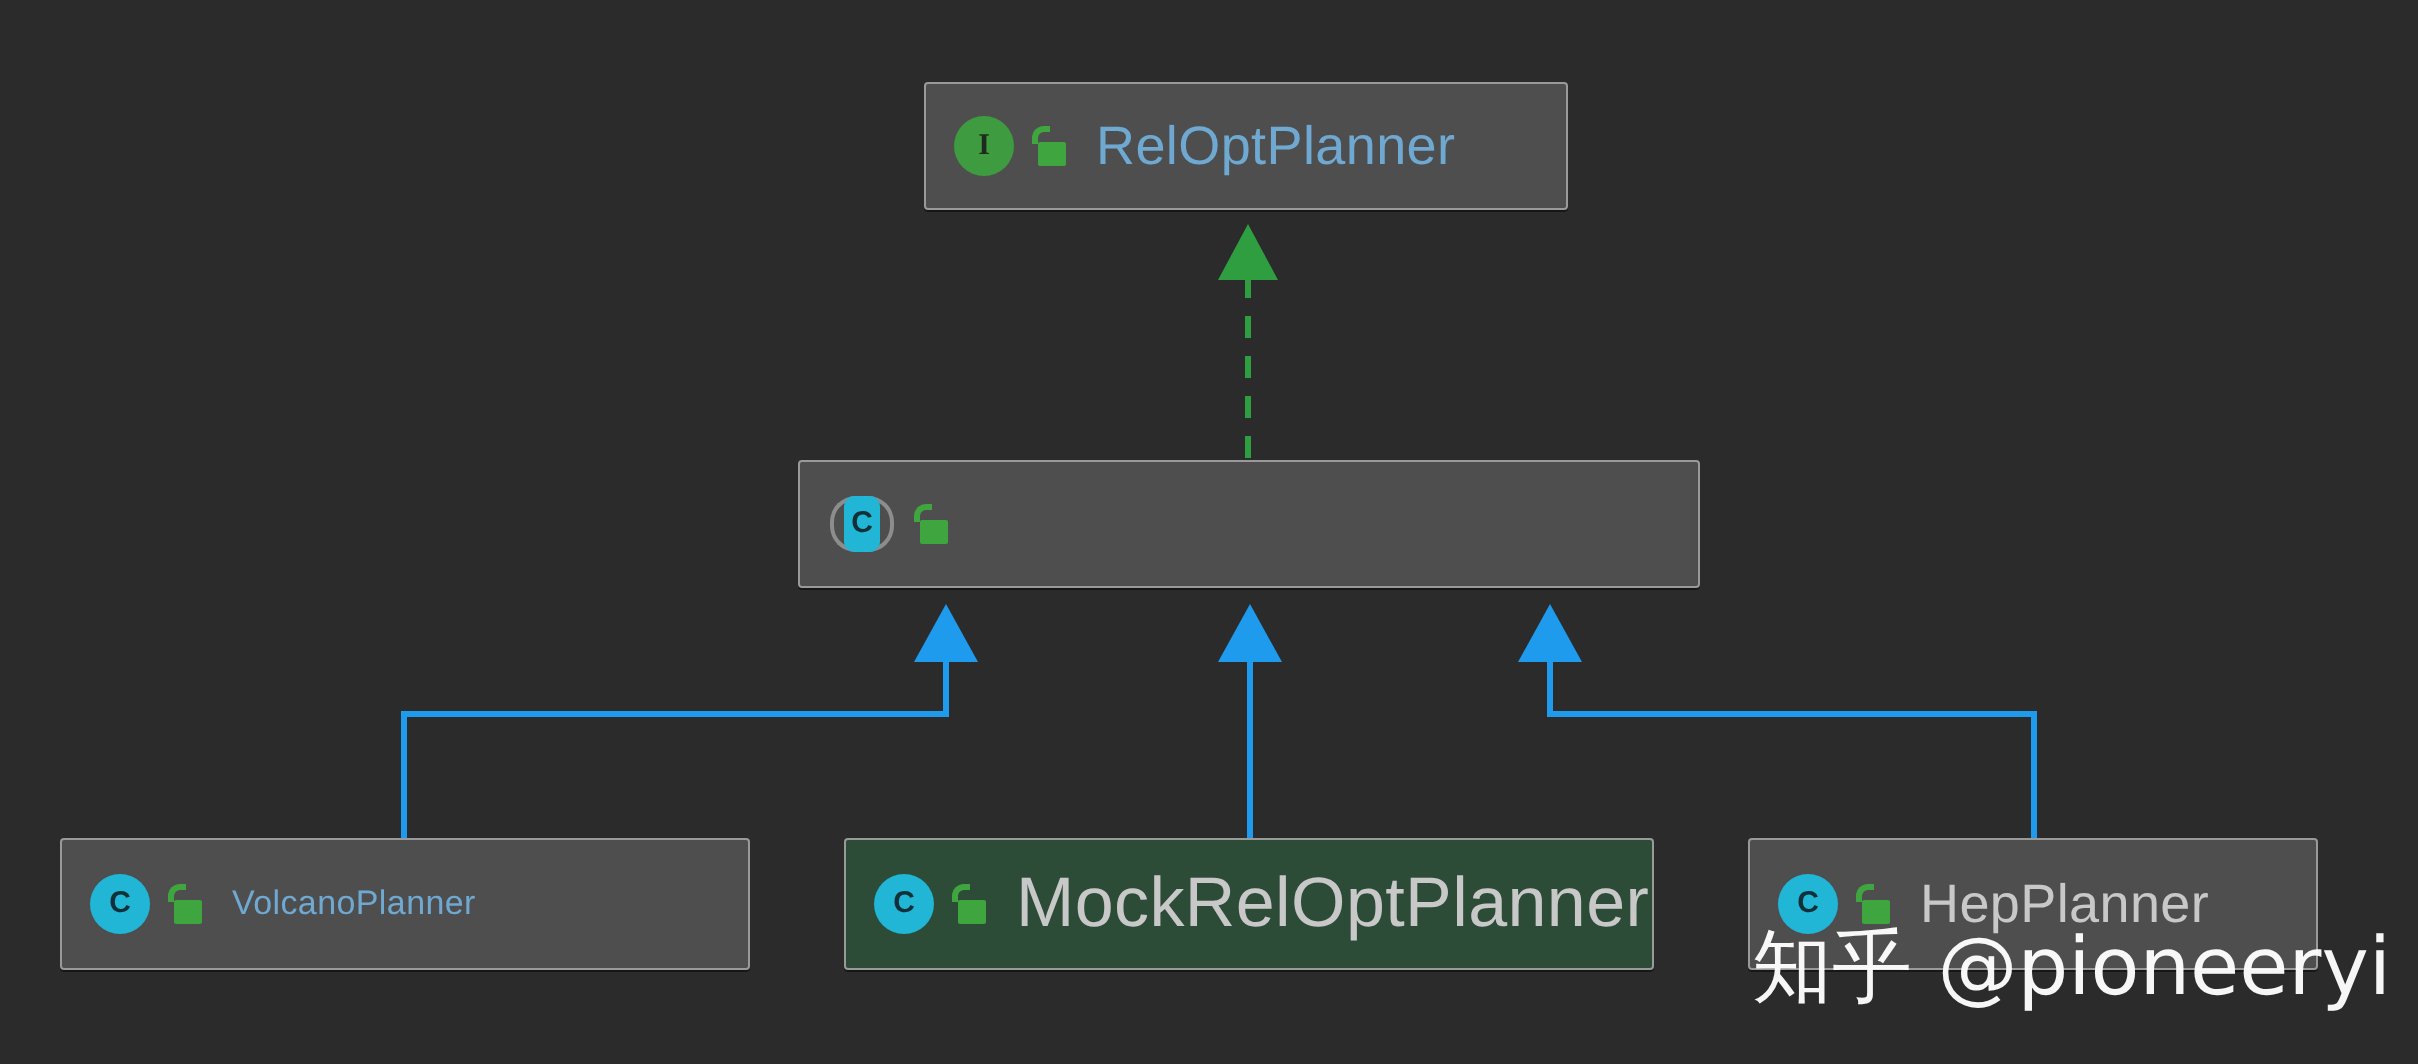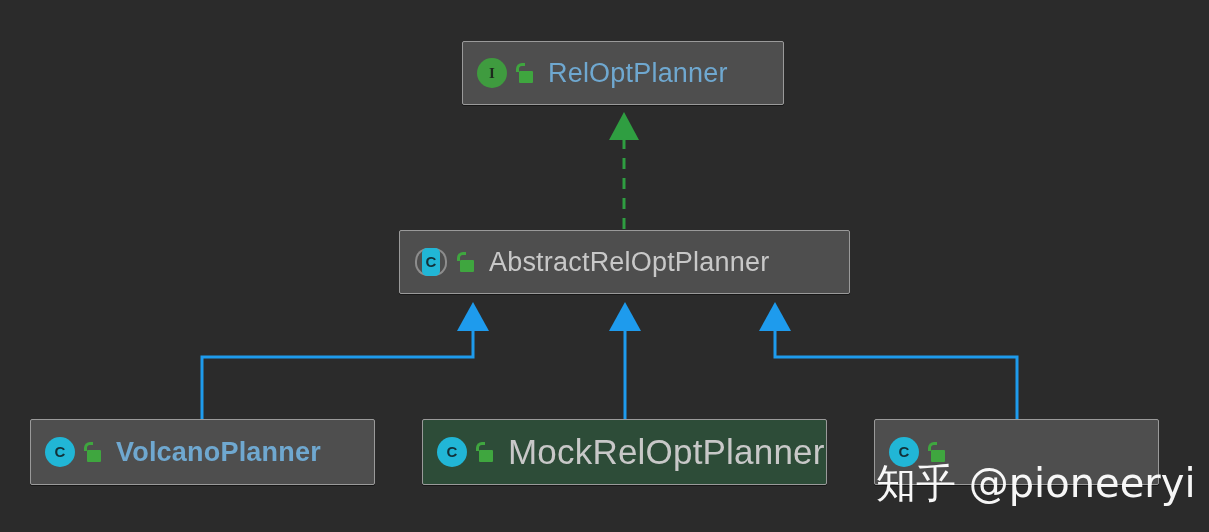--- a/index.html
+++ b/index.html
@@ -220,32 +220,31 @@
       <span class="ico ico-abstract">
         <span class="paren l"></span>
         <span class="paren r"></span>
         <span class="body">C</span>
       </span>
       <span class="ico ico-lock">
         <span class="shackle"></span>
           <span class="body"></span>
       </span>
     </span>
-    <span class="node-label label-white" style="font-size:27px;">AbstractRelOptPlanner</span>
   </div>
 
   <div class="node grey" style="left:30px; top:419px; width:345px; height:66px;">
     <span class="node-icons">
       <span class="ico ico-class">C</span>
       <span class="ico ico-lock">
         <span class="shackle"></span>
           <span class="body"></span>
       </span>
     </span>
-    <span class="node-label label-blue" style="font-size:27px;font-weight:bold;">VolcanoPlanner</span>
+    <span class="node-label label-blue" style="font-size:17px;">VolcanoPlanner</span>
   </div>
 
   <div class="node green" style="left:422px; top:419px; width:405px; height:66px;">
     <span class="node-icons">
       <span class="ico ico-class">C</span>
       <span class="ico ico-lock">
         <span class="shackle"></span>
           <span class="body"></span>
       </span>
     </span>
@@ -253,17 +252,18 @@
   </div>
 
   <div class="node grey" style="left:874px; top:419px; width:285px; height:66px;">
     <span class="node-icons">
       <span class="ico ico-class">C</span>
       <span class="ico ico-lock">
         <span class="shackle"></span>
           <span class="body"></span>
       </span>
     </span>
+    <span class="node-label label-white" style="font-size:27px;">HepPlanner</span>
   </div>
 
   <div id="watermark" style="left:876px; top:456px; font-size:40px;">知乎 @pioneeryi</div>
 
 </div>
 
 </body></html>

